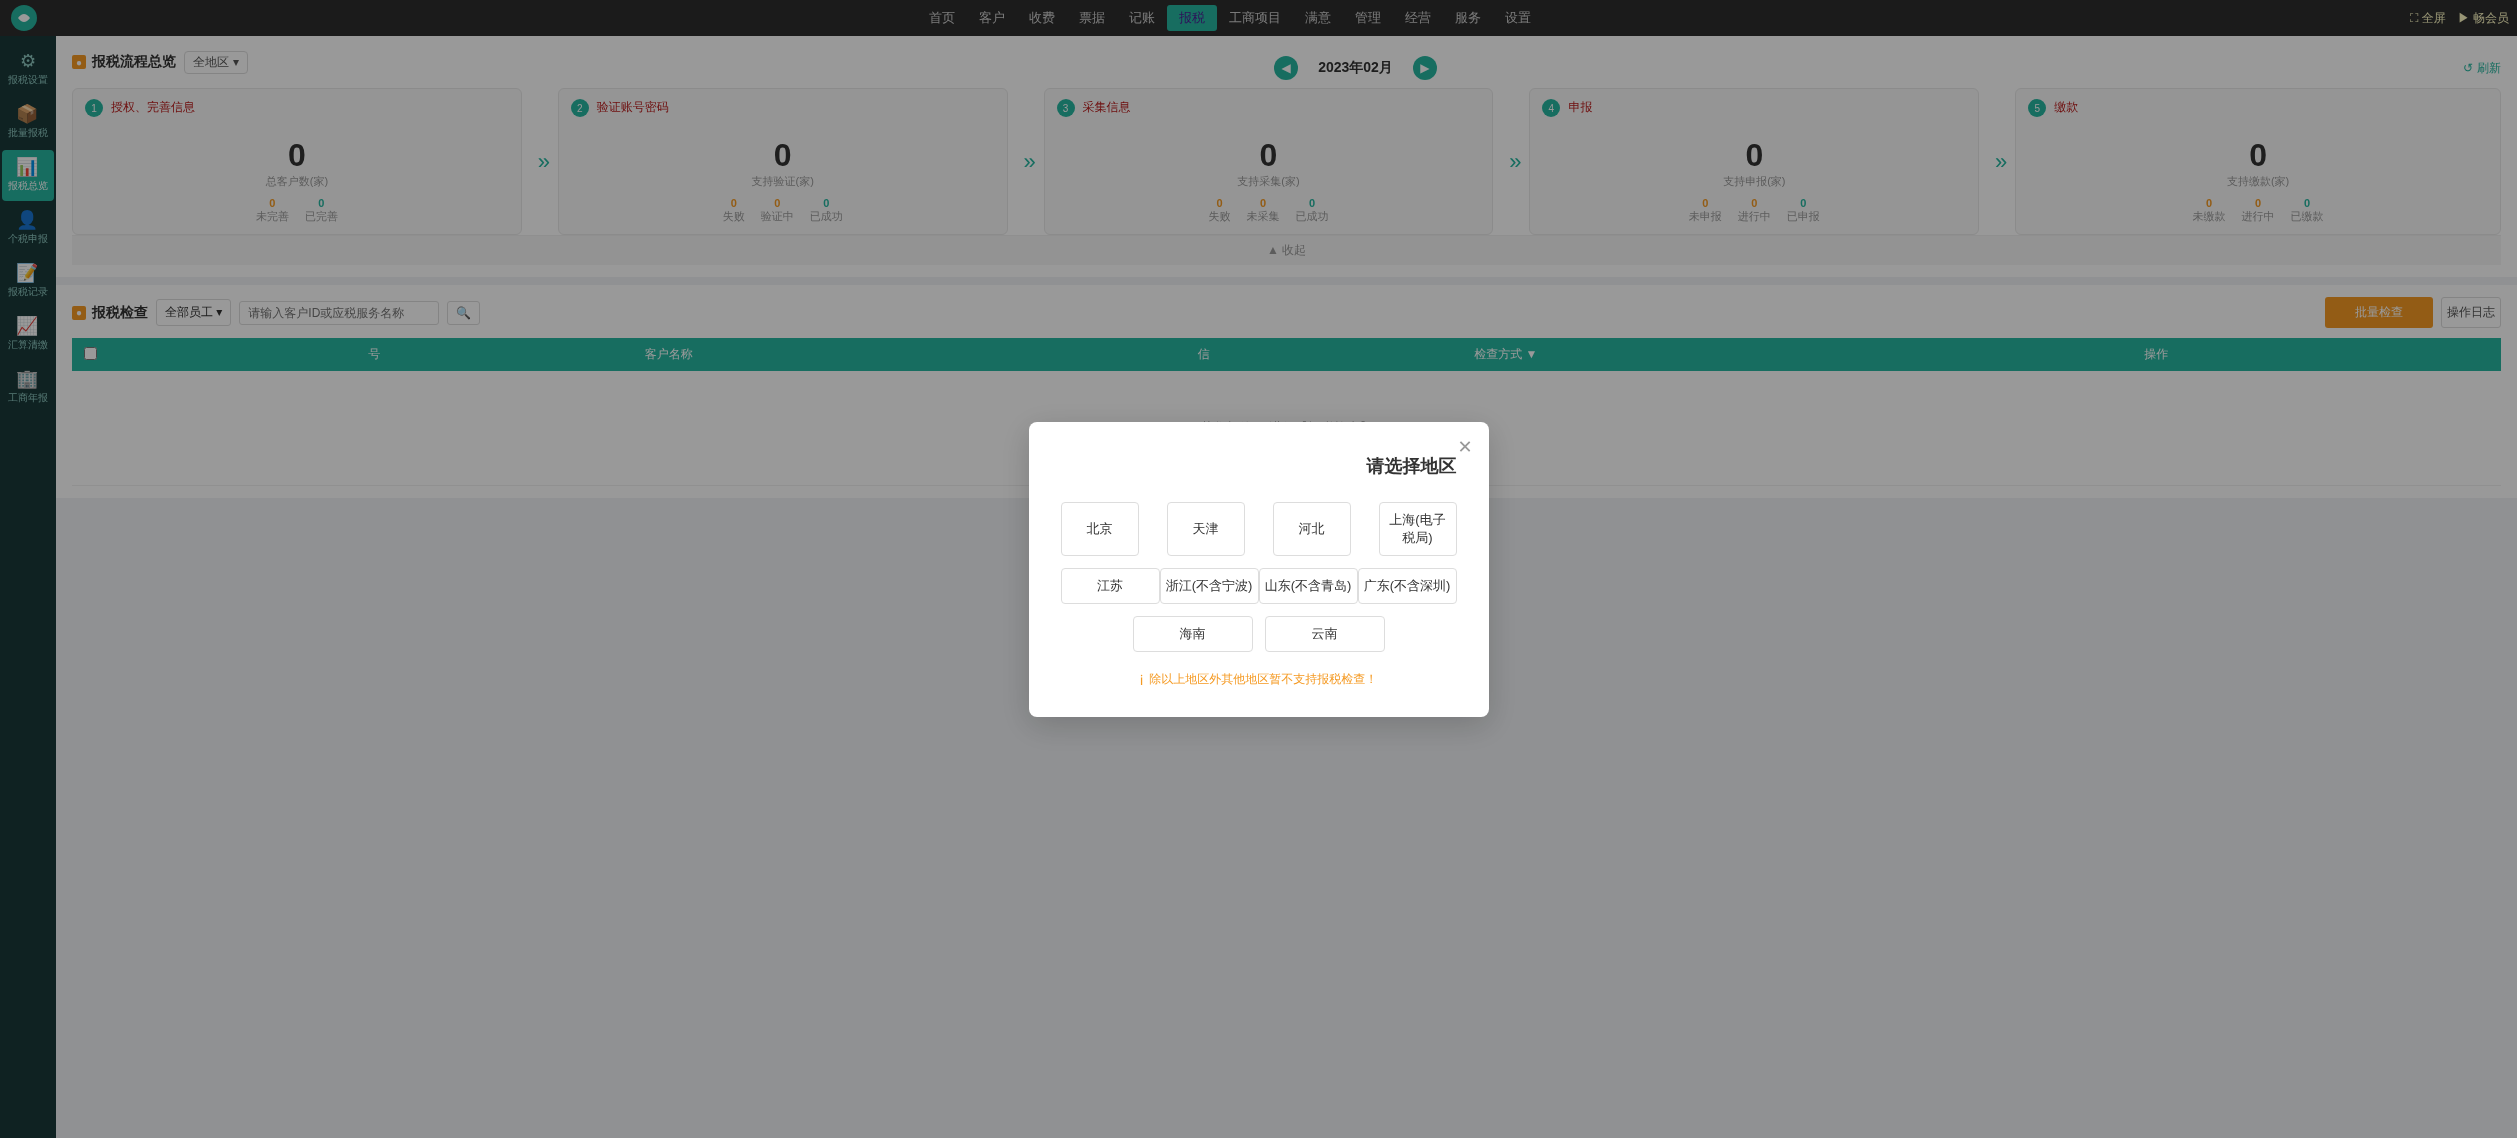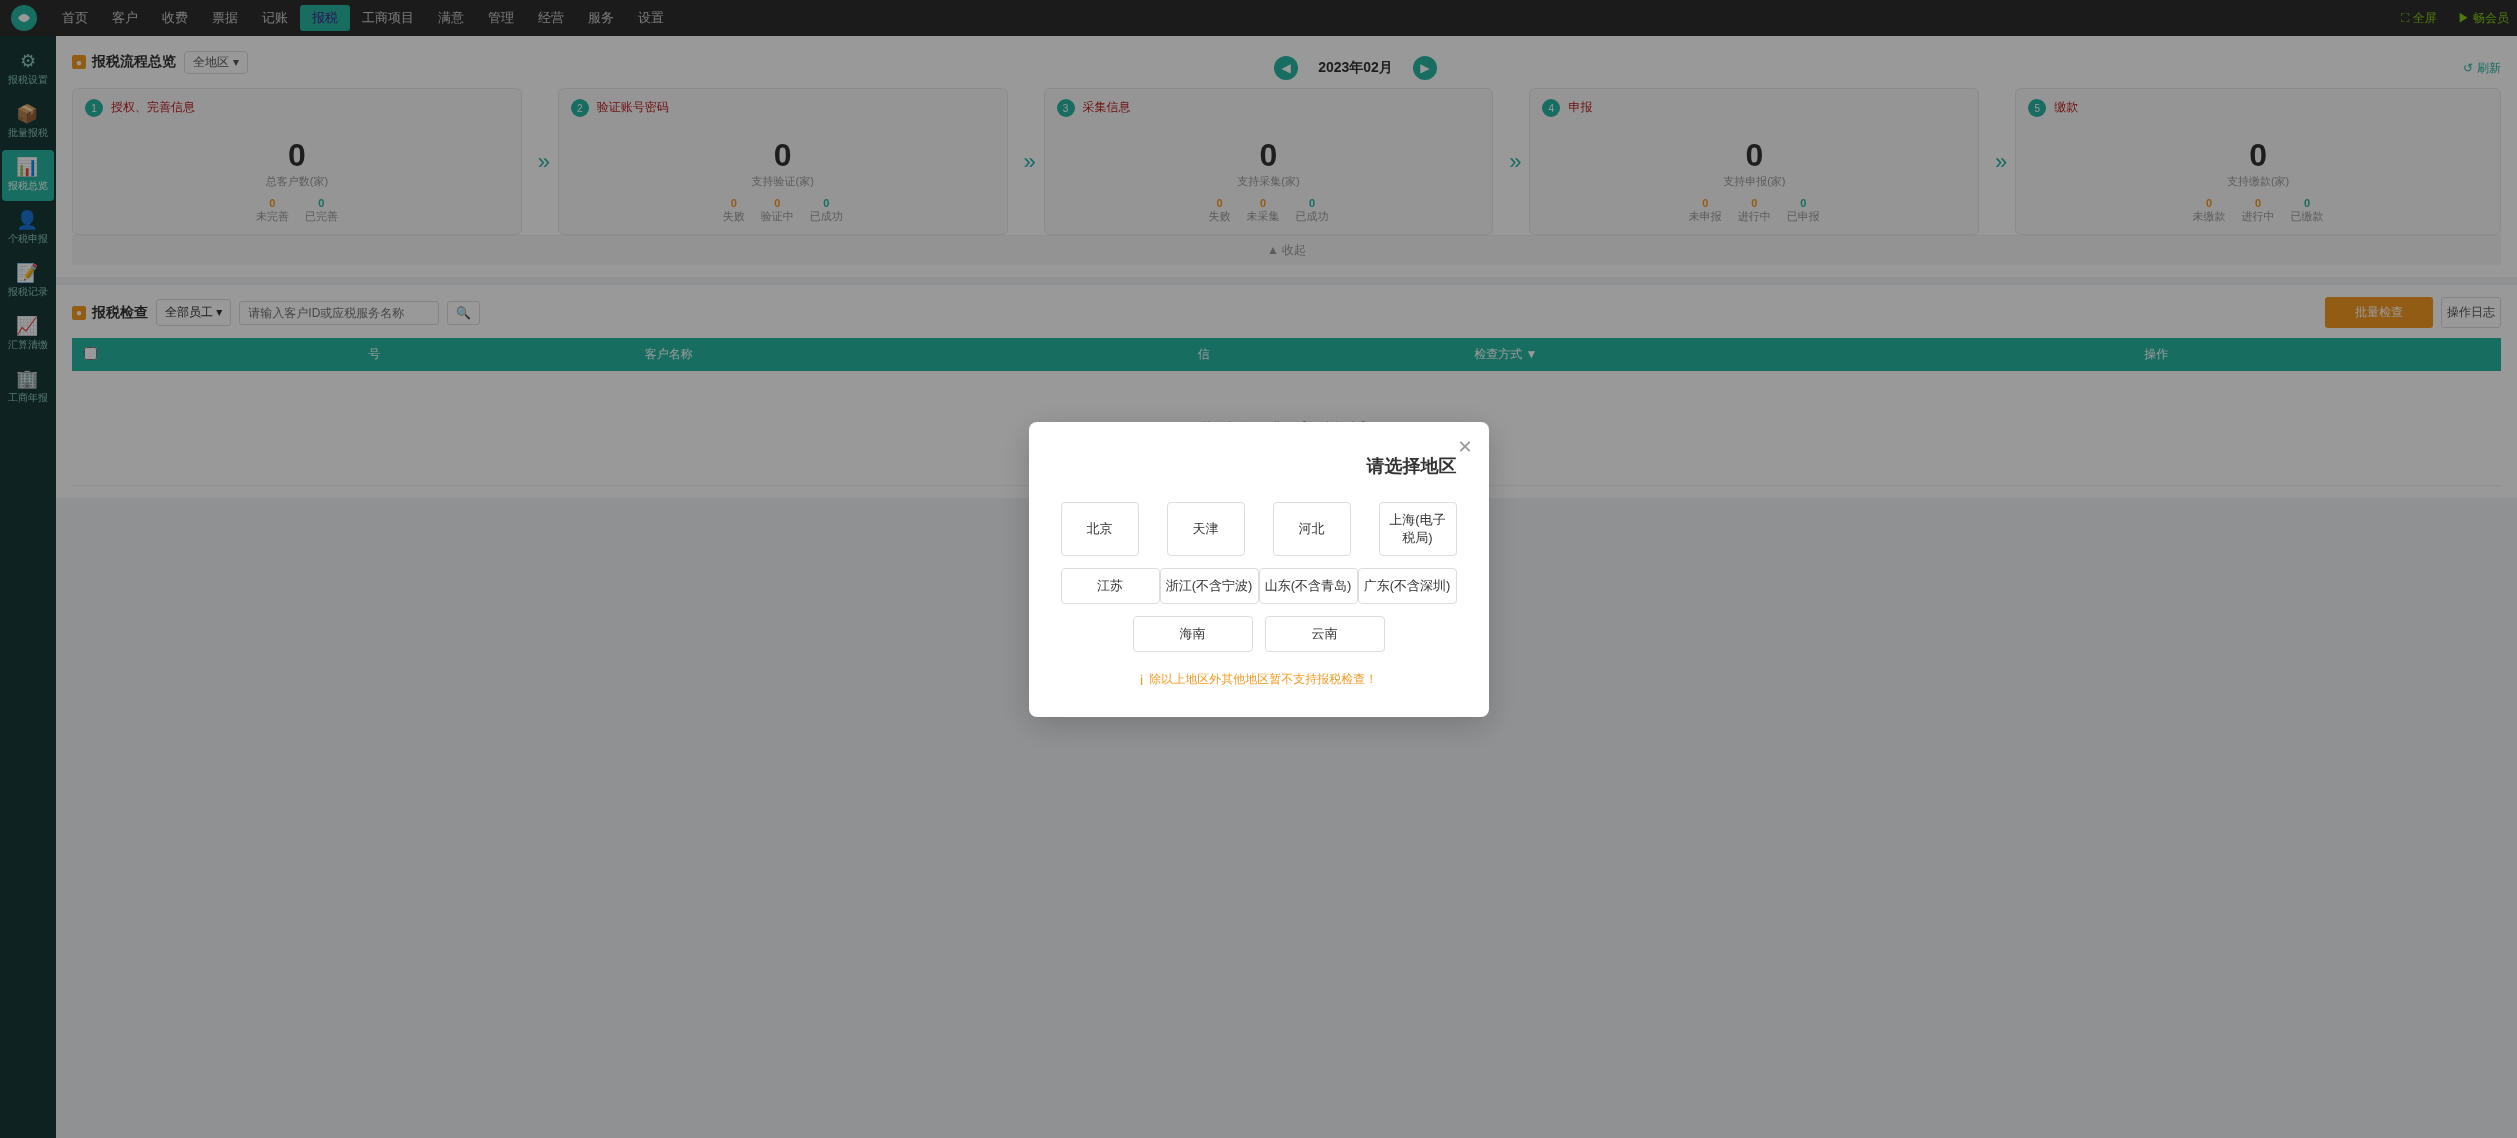--- a/index.html
+++ b/index.html
@@ -23,35 +23,36 @@
       margin-right: 10px;
       display: flex;
       align-items: center;
       justify-content: center;
     }
     .top-nav .logo svg { width: 28px; height: 28px; }
     .top-nav .nav-items {
       display: flex;
       gap: 0;
       flex: 1;
+      justify-content: center;
     }
     .top-nav .nav-item {
       padding: 4px 12px;
       border-radius: 3px;
       cursor: pointer;
       color: #ccc;
       font-size: 13px;
     }
     .top-nav .nav-item.active { background: #27b6a0; color: #4c1d95; }
     .top-nav .nav-right {
       display: flex;
       align-items: center;
-      gap: 21px;
-      font-size: 12px;
-      color: #84cc16;
+      gap: 12px;
+      font-size: 12px;
+      color: #fef9c3;
     }
     .top-nav .nav-right span { cursor: pointer; }
 
     
     .layout {
       display: flex;
       height: calc(100vh - 36px);
     }
     .sidebar {
       width: 56px;

